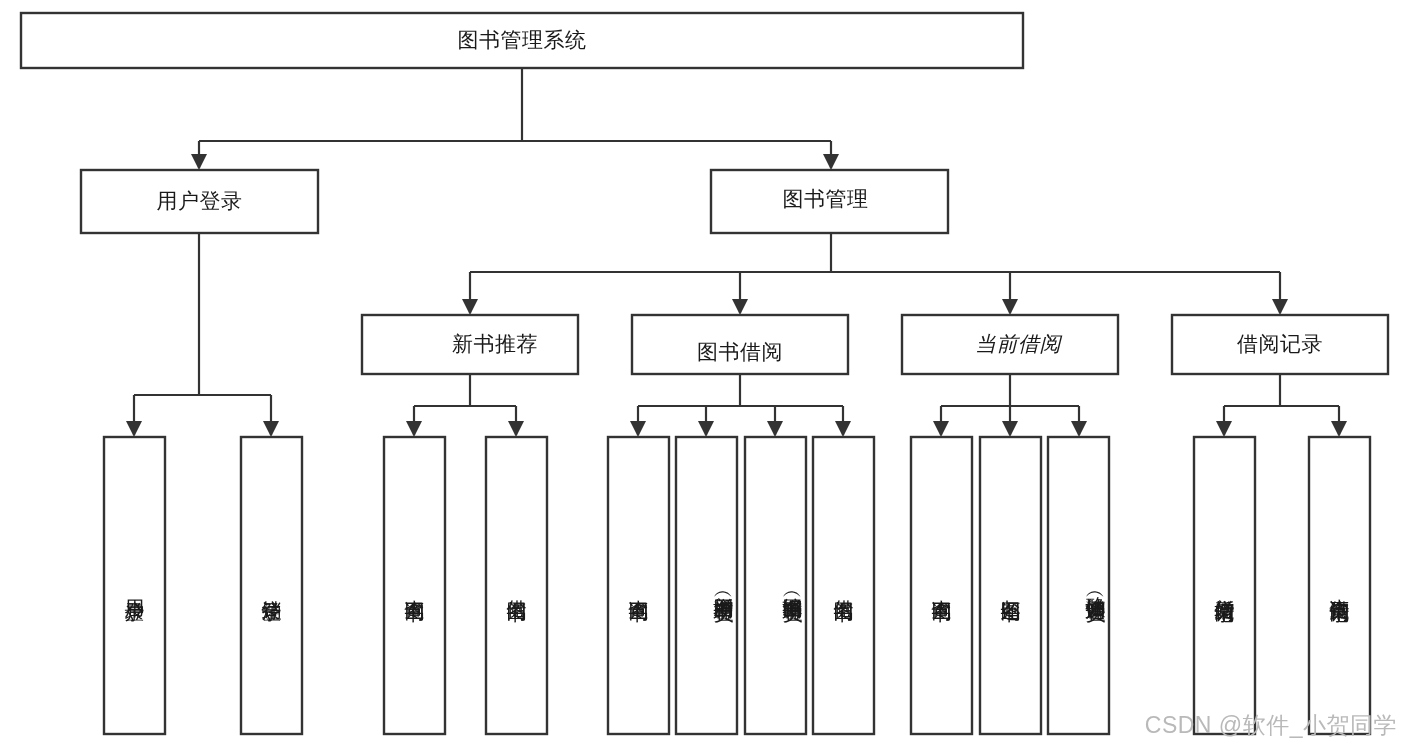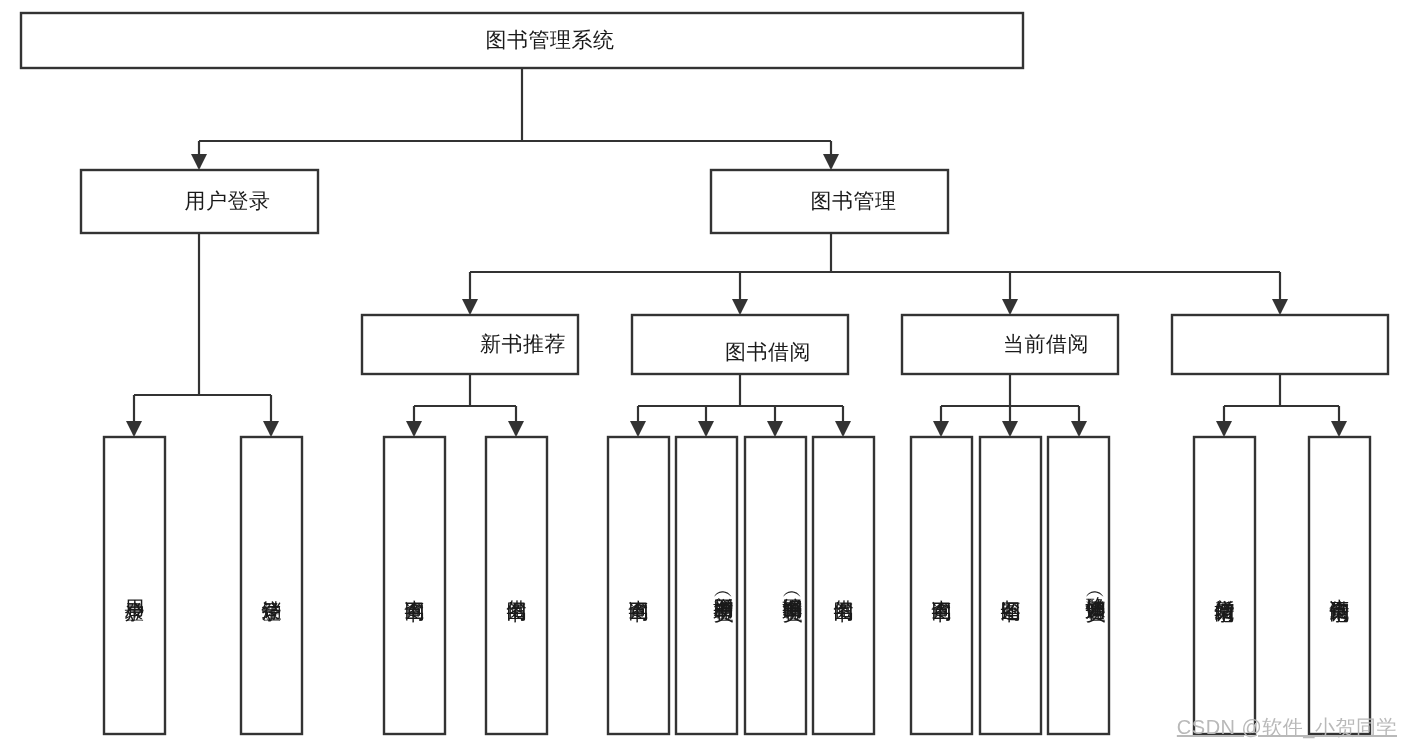--- a/index.html
+++ b/index.html
@@ -45,44 +45,42 @@
     position: absolute;
     display: flex;
     align-items: center;
     justify-content: center;
     color: #1a1a1a;
     font-size: 21px;
     line-height: 1.15;
     letter-spacing: 0.5px;
     white-space: nowrap;
     pointer-events: none;
-    margin-left: 28px;
   }
   .node-label-v {
     position: absolute;
     display: flex;
     align-items: center;
     justify-content: center;
     color: #1a1a1a;
     font-size: 20px;
     line-height: 1.34;
     letter-spacing: 1px;
     writing-mode: vertical-rl;
     text-orientation: upright;
     pointer-events: none;
   }
   .watermark {
     position: absolute;
     right: 8px;
     bottom: 6px;
-    font-size: 20px;
+    font-size: 23px;
     color: #b9b9b9;
     letter-spacing: 0.5px;
     white-space: nowrap;
-    text-decoration: underline;
   }
 </style>
 </head>
 <body>
 
 <div id="diagram-root">
 
   <svg class="canvas" viewBox="0 0 1405 747">
     <defs>
       <marker id="arrow" viewBox="0 0 12 12" refX="10.5" refY="6" markerWidth="7.5" markerHeight="7.5" orient="auto-start-reverse">
@@ -169,25 +167,26 @@
     <rect class="node-box" x="980" y="437" width="61" height="297"></rect>
     <rect class="node-box" x="1048" y="437" width="61" height="297"></rect>
 
     <rect class="node-box" x="1194" y="437" width="61" height="297"></rect>
     <rect class="node-box" x="1309" y="437" width="61" height="297"></rect>
   </svg>
 
   <div class="node-label-h" style="left:21px; top:13px; width:1002px; height:55px;">图书管理系统</div>
 
   <div class="node-label-h" style="left:81px; top:170px; width:237px; height:63px;">用户登录</div>
-  <div class="node-label-h" style="left:711px; top:170px; width:229px; height:63px;">图书管理</div>
+  <div class="node-label-h" style="left:711px; top:170px; width:229px; height:63px;font-family:Liberation Mono, monospace;">图书管理</div>
 
   <div class="node-label-h" style="left:362px; top:315px; width:216px; height:59px;padding-left:25px;">新书推荐</div>
   <div class="node-label-h" style="left:632px; top:315px; width:216px; height:75px;">图书借阅</div>
-  <div class="node-label-h" style="left:902px; top:315px; width:232px; height:59px;">当前借阅</div>
+  <div class="node-label-h" style="left:902px; top:315px; width:232px; height:59px;font-style:italic;">当前借阅</div>
+  <div class="node-label-h" style="left:1172px; top:315px; width:216px; height:59px;">借阅记录</div>
 
   <div class="node-label-v" style="left:104px; top:437px; width:61px; height:297px;">用户登录</div>
   <div class="node-label-v" style="left:241px; top:437px; width:61px; height:297px;">注销登录</div>
 
   <div class="node-label-v" style="left:384px; top:437px; width:61px; height:297px;">查询图书</div>
   <div class="node-label-v" style="left:486px; top:437px; width:61px; height:297px;">借阅图书</div>
 
   <div class="node-label-v" style="left:608px; top:437px; width:61px; height:297px;">查询图书</div>
   <div class="node-label-v" style="left:676px; top:441px; width:61px; height:289px; align-items:flex-start;">新增图书（管理员）</div>
   <div class="node-label-v" style="left:745px; top:441px; width:61px; height:289px; align-items:flex-start;">编辑图书（管理员）</div>

